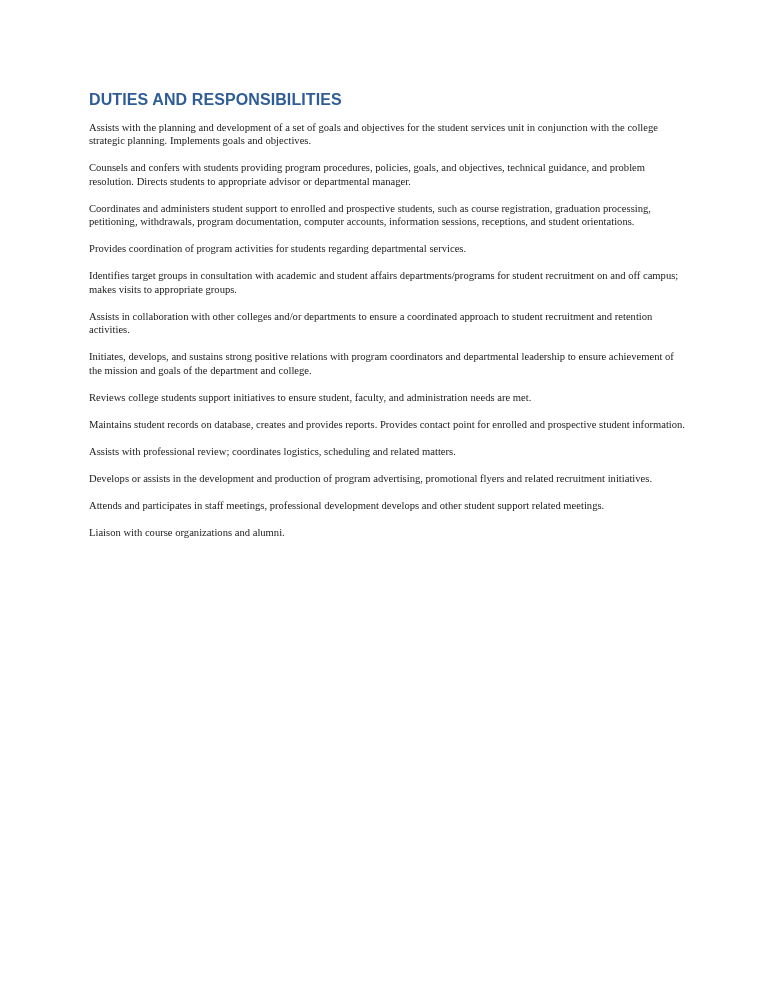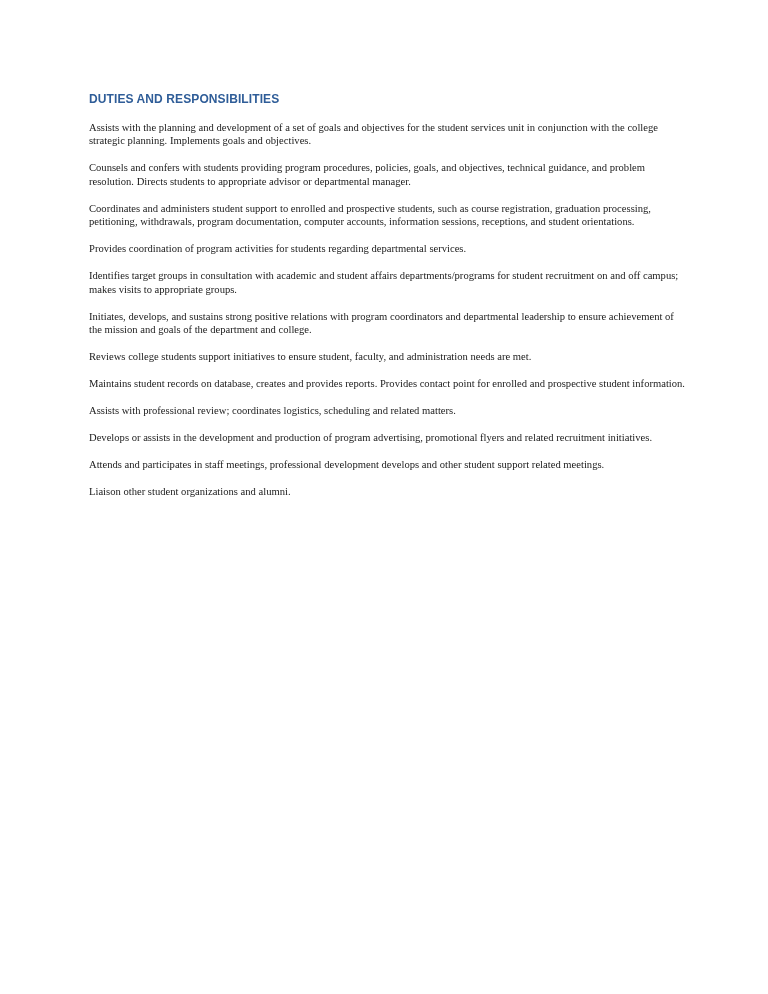--- a/index.html
+++ b/index.html
@@ -3,35 +3,36 @@
 <meta charset="utf-8">
 <style>
   html, body { margin: 0; padding: 0; background: #ffffff; }
   body { width: 768px; height: 994px; position: relative; overflow: hidden; }
   .page {
     position: absolute; left: 89px; top: 93px; width: 600px;
     font-family: "Liberation Sans", sans-serif;
     font-size: 10.6px; line-height: 13.6px; color: #1a1a1a;
   }
   .heading {
-    font-weight: bold; color: #2f5d98; font-size: 12px;
+    font-weight: bold; color: #2f5d98; font-size: 16px;
     margin: 0 0 14px 0; letter-spacing: 0.1px;
   }
   .para { margin: 0 0 13.4px 0; font-family: Liberation Serif, serif; }
 </style>
 </head>
 <body>
 
 <div class="page">
   <div class="heading">DUTIES AND RESPONSIBILITIES</div>
   <p class="para">Assists with the planning and development of a set of goals and objectives for the student services unit in conjunction with the college strategic planning. Implements goals and objectives.</p>
   <p class="para">Counsels and confers with students providing program procedures, policies, goals, and objectives, technical guidance, and problem resolution. Directs students to appropriate advisor or departmental manager.</p>
   <p class="para">Coordinates and administers student support to enrolled and prospective students, such as course registration, graduation processing, petitioning, withdrawals, program documentation, computer accounts, information sessions, receptions, and student orientations.</p>
   <p class="para">Provides coordination of program activities for students regarding departmental services.</p>
   <p class="para">Identifies target groups in consultation with academic and student affairs departments/programs for student recruitment on and off campus; makes visits to appropriate groups.</p>
+  <p class="para">Assists in collaboration with other colleges and/or departments to ensure a coordinated approach to student recruitment and retention activities.</p>
   <p class="para">Initiates, develops, and sustains strong positive relations with program coordinators and departmental leadership to ensure achievement of the mission and goals of the department and college.</p>
   <p class="para">Reviews college students support initiatives to ensure student, faculty, and administration needs are met.</p>
   <p class="para">Maintains student records on database, creates and provides reports. Provides contact point for enrolled and prospective student information.</p>
   <p class="para">Assists with professional review; coordinates logistics, scheduling and related matters.</p>
   <p class="para">Develops or assists in the development and production of program advertising, promotional flyers and related recruitment initiatives.</p>
   <p class="para">Attends and participates in staff meetings, professional development develops and other student support related meetings.</p>
-  <p class="para">Liaison other student organizations and alumni.</p>
+  <p class="para">Liaison with course organizations and alumni.</p>
 </div>
 
 </body></html>

